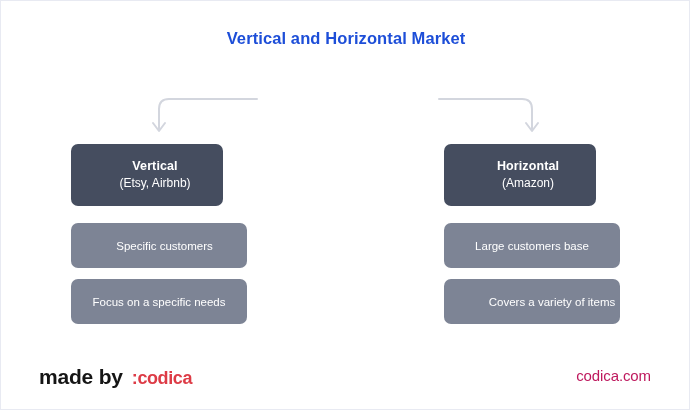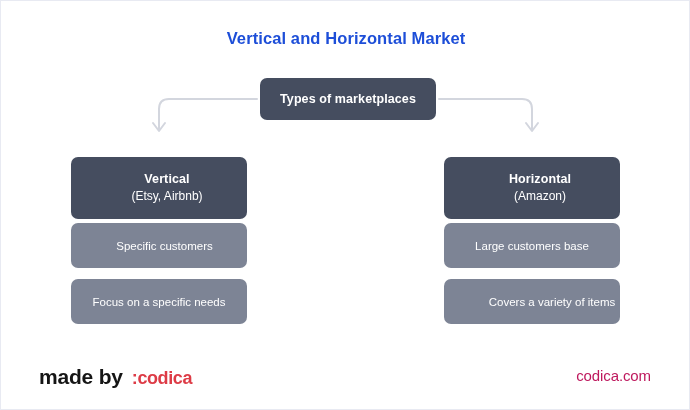--- a/index.html
+++ b/index.html
@@ -62,23 +62,23 @@
     left: 259px;
     top: 77px;
     width: 176px;
     height: 42px;
     font-size: 12.5px;
     font-weight: bold;
     letter-spacing: 0.1px;
   }
 
   .branch-node {
-    width: 176px;
+    width: 152px;
     height: 62px;
-    top: 156px;
+    top: 143px;
     padding-left: 16px;
   }
   #branch-left  { left: 70px; }
   #branch-right { left: 443px; }
   .branch-title {
     font-size: 12.5px;
     font-weight: bold;
     line-height: 1.35;
     letter-spacing: 0.1px;
   }
@@ -139,23 +139,20 @@
 
   <svg id="connectors" viewBox="0 0 690 410" width="690" height="410">
 
     <path d="M 256 98 L 168 98 Q 158 98 158 108 L 158 128" fill="none" stroke="#d3d6de" stroke-width="2" stroke-linecap="round"></path>
     <path d="M 152 122 L 158 130 L 164 122" fill="none" stroke="#d3d6de" stroke-width="2" stroke-linecap="round" stroke-linejoin="round"></path>
 
     <path d="M 438 98 L 521 98 Q 531 98 531 108 L 531 128" fill="none" stroke="#d3d6de" stroke-width="2" stroke-linecap="round"></path>
     <path d="M 525 122 L 531 130 L 537 122" fill="none" stroke="#d3d6de" stroke-width="2" stroke-linecap="round" stroke-linejoin="round"></path>
   </svg>
 
-  <div id="root-node" class="node dark">
-    <span>Types of marketplaces</span>
-  </div>
 
   <div id="branch-left" class="node dark branch-node">
     <span class="branch-title">Vertical</span>
     <span class="branch-sub">(Etsy, Airbnb)</span>
   </div>
 
   <div id="leaf-l1" class="node gray leaf-node">
     <span>Specific customers</span>
   </div>
   <div id="leaf-l2" class="node gray leaf-node">

